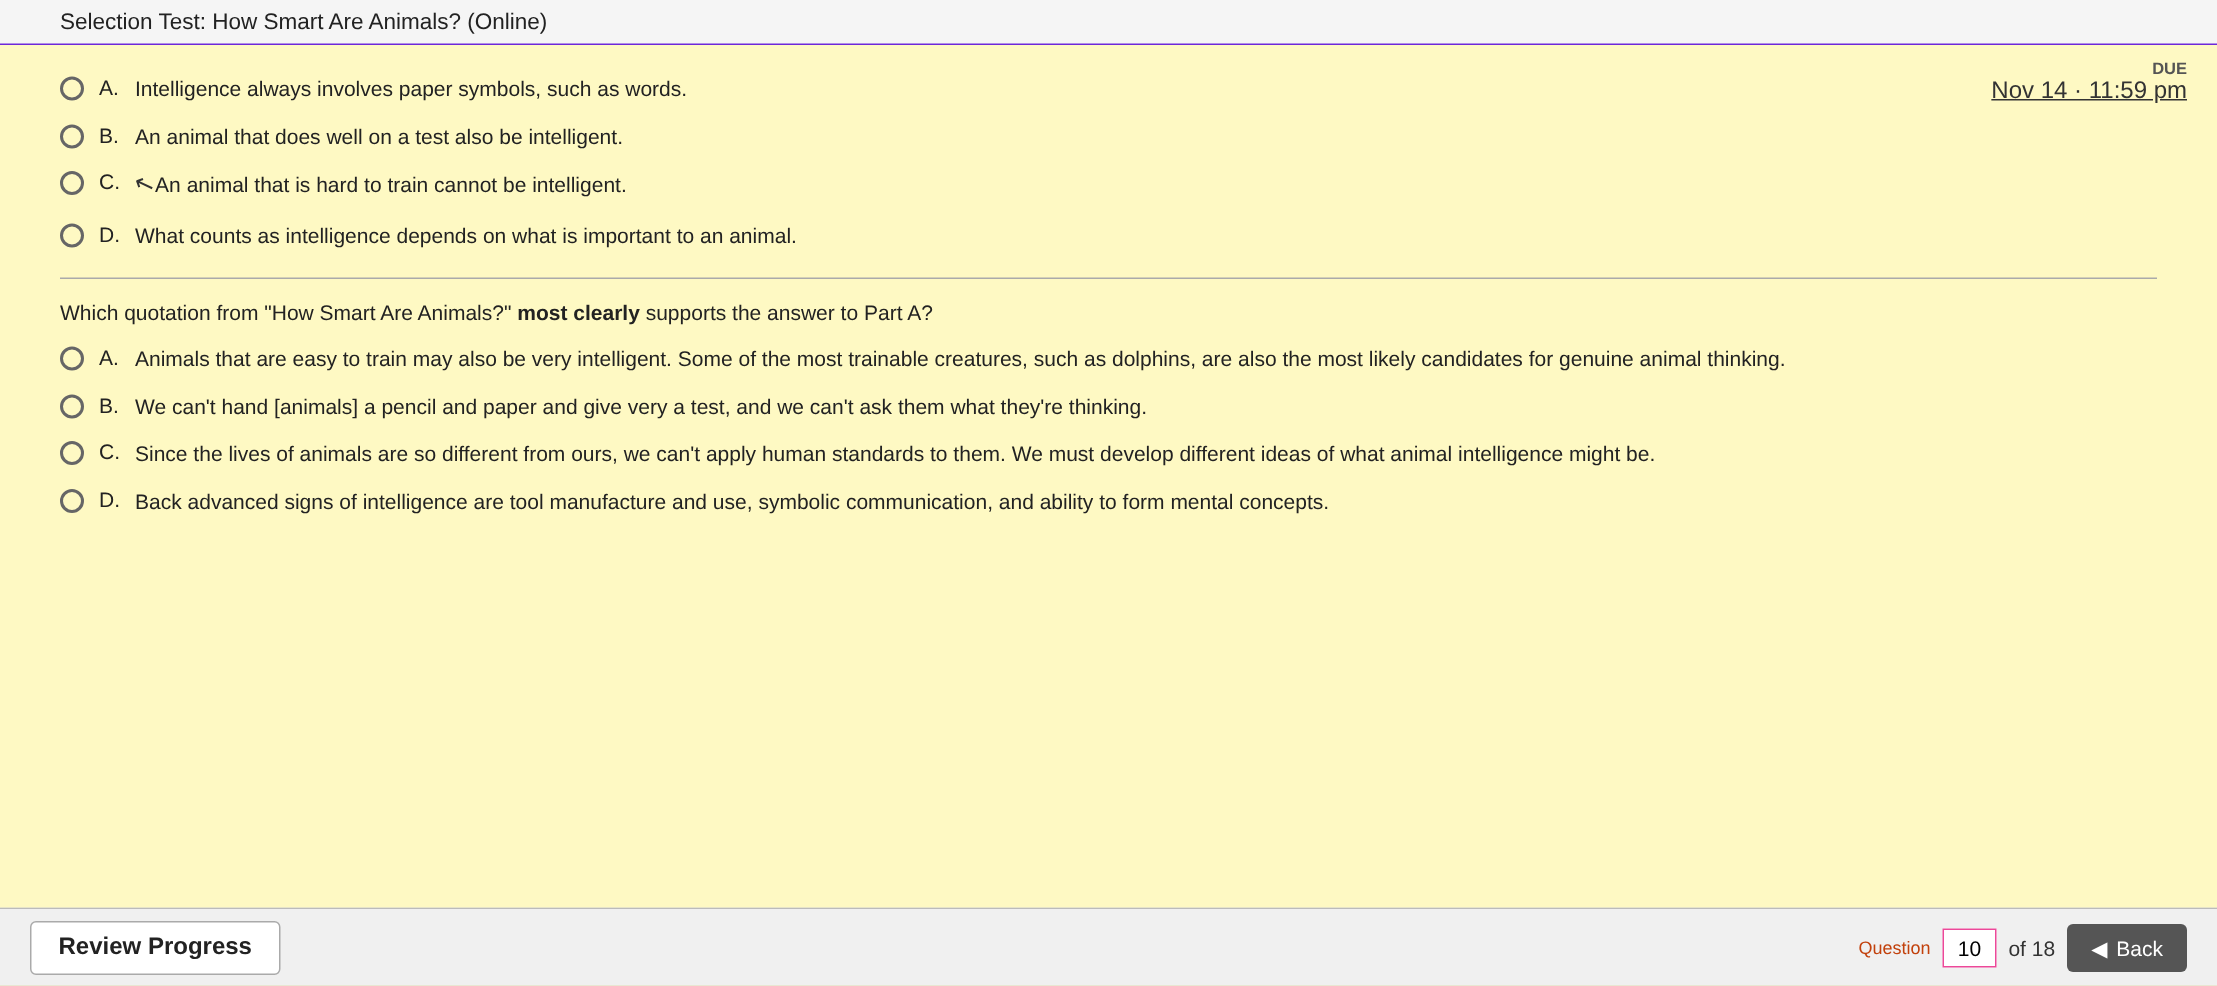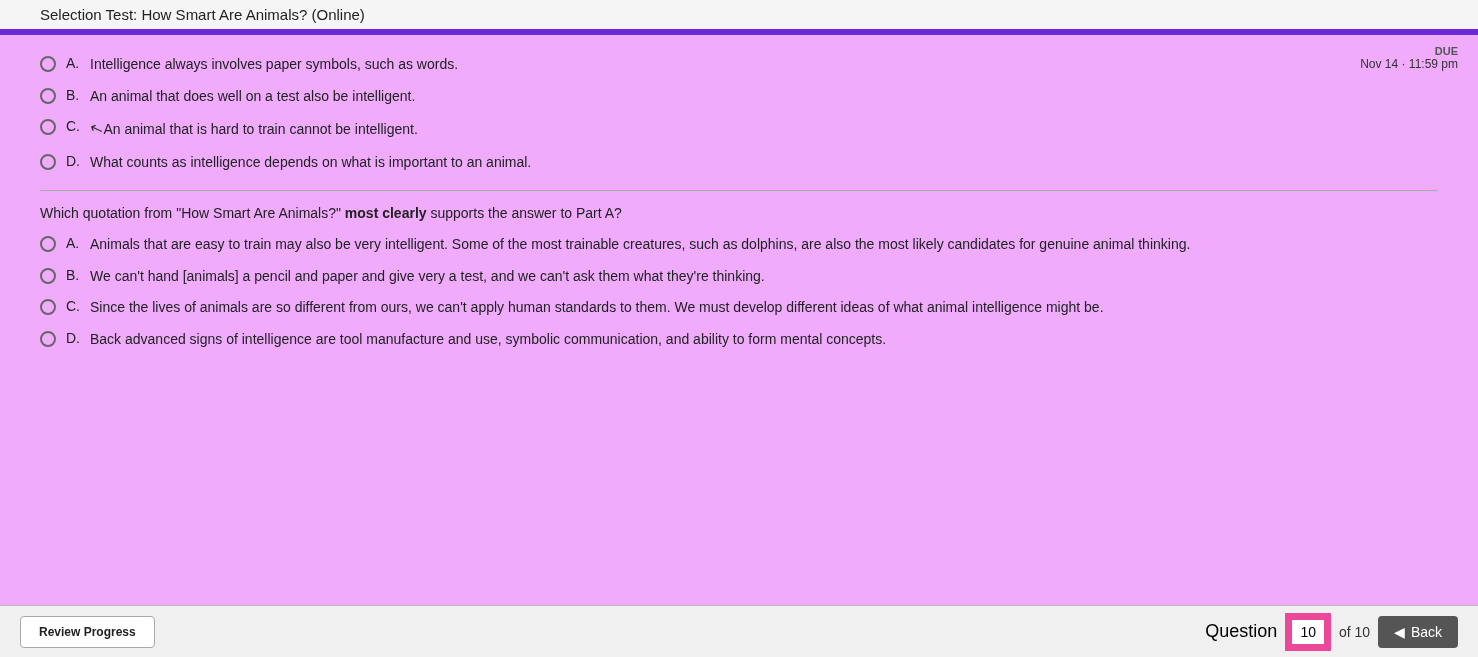--- a/index.html
+++ b/index.html
@@ -12,42 +12,43 @@
       background: #d0d0d0;
       width: 1478px;
       height: 657px;
       overflow: hidden;
       display: flex;
       flex-direction: column;
     }
 
     .main-content {
       flex: 1;
-      background: #f0abfc;
+      background: #fef9c3;
       padding: 20px 40px;
       overflow: hidden;
       position: relative;
     }
 
     .top-right {
       position: absolute;
       top: 10px;
       right: 20px;
       text-align: right;
     }
 
     .due-label {
       font-size: 11px;
       color: #555;
       font-weight: bold;
     }
 
     .due-date {
-      font-size: 12px;
+      font-size: 16px;
       color: #333;
+      text-decoration: underline;
     }
 
     .part-label {
       font-weight: bold;
       font-size: 14px;
       margin-bottom: 4px;
       color: #222;
     }
 
     .question-text {
@@ -114,40 +115,40 @@
       align-items: center;
       padding: 0 20px;
       justify-content: space-between;
     }
 
     .review-progress-btn {
       background: white;
       border: 1px solid #aaa;
       border-radius: 4px;
       padding: 8px 18px;
-      font-size: 12px;
+      font-size: 16px;
       font-weight: bold;
       color: #222;
       cursor: pointer;
     }
 
     .footer-right {
       display: flex;
       align-items: center;
       gap: 8px;
     }
 
     .question-label {
-      font-size: 18px;
-      color: #000000;
+      font-size: 12px;
+      color: #c2410c;
     }
 
     .question-num {
       font-size: 14px;
-      border: 7px solid #ec4899;
+      border: 1px solid #ec4899;
       padding: 4px 8px;
       background: white;
       min-width: 36px;
       text-align: center;
     }
 
     .of-total {
       font-size: 14px;
       color: #333;
     }
@@ -167,21 +168,21 @@
 
     .back-arrow {
       font-size: 14px;
     }
 
     .page-title-bar {
       background: #f5f5f5;
       padding: 6px 40px;
       font-size: 15px;
       color: #222;
-      border-bottom: 6px solid #6d28d9;
+      border-bottom: 1px solid #6d28d9;
     }
 
     .cursor-arrow {
       display: inline-block;
       font-size: 16px;
       transform: rotate(-20deg);
       color: #333;
     }
   </style>
 </head>
@@ -255,19 +256,19 @@
     </ul>
   </div>
 </div>
 
 <div class="footer">
   <button class="review-progress-btn">Review Progress</button>
 
   <div class="footer-right">
     <span class="question-label">Question</span>
     <span class="question-num">10</span>
-    <span class="of-total">of 10</span>
+    <span class="of-total">of 18</span>
     <button class="back-btn">
       <span class="back-arrow">◀</span>
       <span>Back</span>
     </button>
   </div>
 </div>
 
 </body></html>

